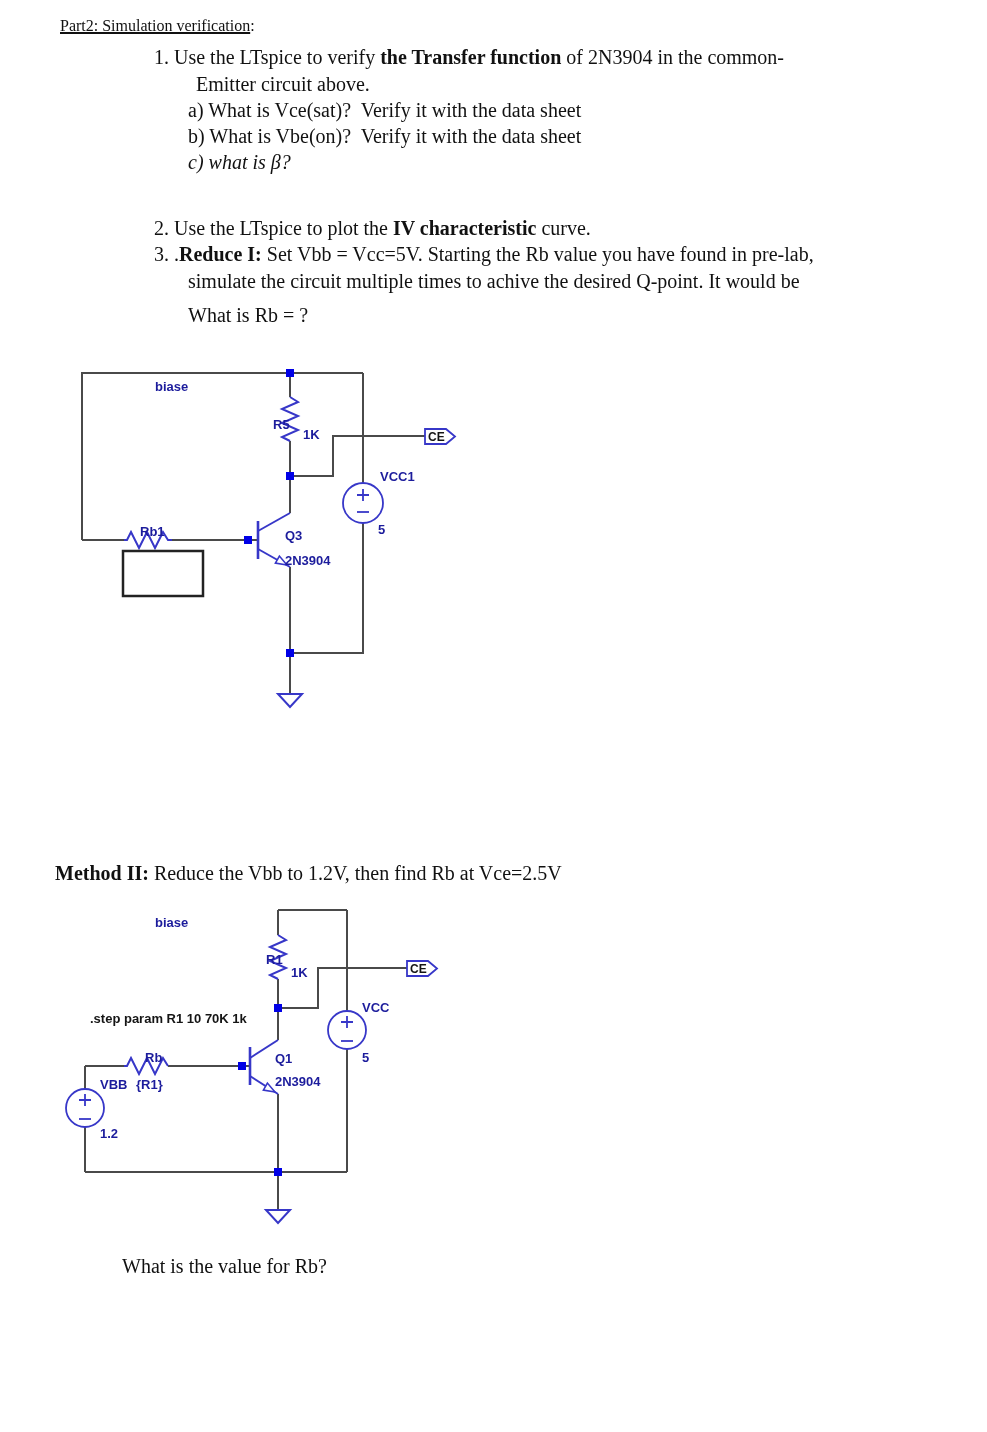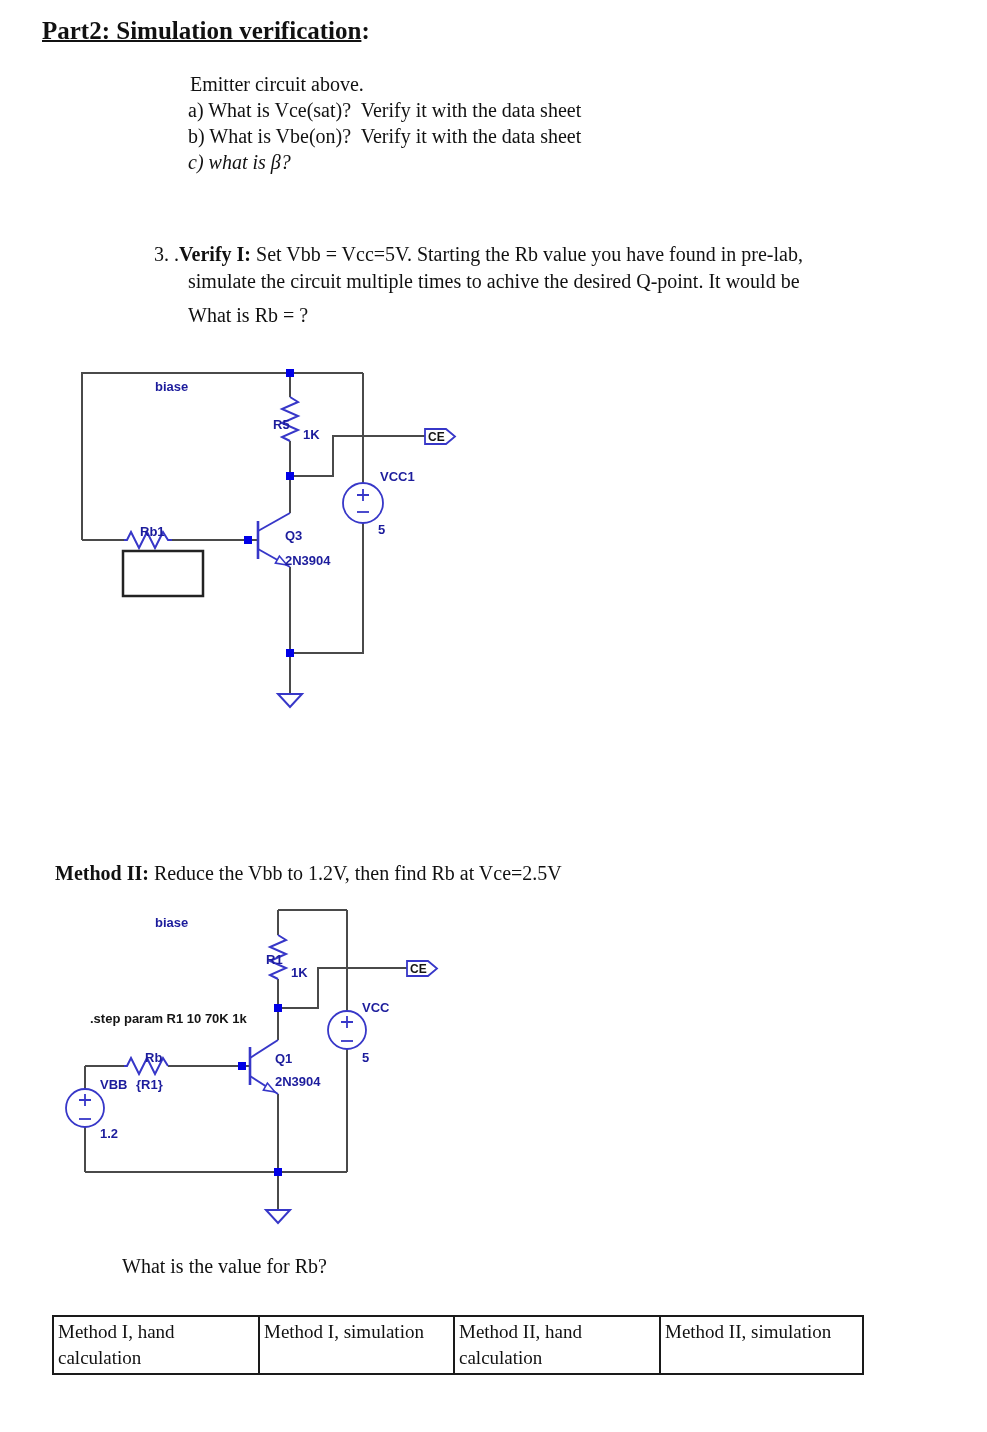--- a/index.html
+++ b/index.html
@@ -2,21 +2,21 @@
 <html><head>
 <meta charset="utf-8">
 <style>
   html,body{margin:0;padding:0;background:#ffffff;}
   .page{
     position:relative;width:987px;height:1432px;background:#ffffff;overflow:hidden;
     font-family:"Liberation Serif", serif;color:#111;
   }
   .tline{position:absolute;white-space:pre;font-size:20px;line-height:26px;}
   .b{font-weight:bold;}
-  .doc-title{position:absolute;left:42px;top:17px;font-size:25px;font-weight:bold;white-space:pre;}
+  .doc-title{position:absolute;left:60px;top:17px;font-size:16px;font-weight:normal;white-space:pre;}
   .doc-title .u{text-decoration:underline;text-decoration-thickness:2px;}
   .schematic{position:absolute;}
   svg text{font-family:"Liberation Sans", sans-serif;font-weight:bold;}
   .lbl{fill:#1c1c9c;font-size:13px;}
   .blk{fill:#151515;font-size:13px;}
   .flagtxt{fill:#151515;font-size:12px;}
   
   .rb-table{
     position:absolute;left:52px;top:1315px;width:810px;border-collapse:collapse;
     font-size:19px;line-height:26px;table-layout:fixed;
@@ -27,26 +27,28 @@
   .rb-table tr.hdr td{height:54px;}
   .rb-table tr.val td{height:30px;}
 </style>
 </head>
 <body>
 
 <div class="page">
 
   <div class="doc-title"><span class="u">Part2: Simulation verification</span><span>:</span></div>
 
-  <div class="tline" style="left:190px;top:71px;text-align:right;">Emitter circuit above.</div>
+  <div class="tline" style="left:154px;top:44px;"><span>1. Use the LTspice to verify </span><span class="b">the Transfer function</span><span> of 2N3904 in the common-</span></div>
+  <div class="tline" style="left:196px;top:71px;text-align:right;">Emitter circuit above.</div>
   <div class="tline" style="left:188px;top:97px;">a) What is Vce(sat)?  Verify it with the data sheet</div>
   <div class="tline" style="left:188px;top:123px;">b) What is Vbe(on)?  Verify it with the data sheet</div>
   <div class="tline" style="left:188px;top:149px;font-style:italic;">c) what is β?</div>
 
-  <div class="tline" style="left:154px;top:241px;"><span>3. .</span><span class="b">Verify I:</span><span> Set Vbb = Vcc=5V. Starting the Rb value you have found in pre-lab,</span></div>
+  <div class="tline" style="left:154px;top:215px;"><span>2. Use the LTspice to plot the </span><span class="b">IV characteristic</span><span> curve.</span></div>
+  <div class="tline" style="left:154px;top:241px;"><span>3. .</span><span class="b">Reduce I:</span><span> Set Vbb = Vcc=5V. Starting the Rb value you have found in pre-lab,</span></div>
   <div class="tline" style="left:188px;top:268px;">simulate the circuit multiple times to achive the desired Q-point. It would be</div>
   <div class="tline" style="left:188px;top:302px;">What is Rb = ?</div>
 
   <svg class="schematic" style="left:60px;top:360px;" width="410" height="360" viewBox="0 0 410 360">
 
     <g stroke="#4a4a4a" stroke-width="2" fill="none">
       <path d="M22,180 L22,13 L303,13"></path>
       <path d="M230,13 L230,37"></path>
       <path d="M230,81 L230,116"></path>
       <path d="M230,116 L273,116 L273,76 L365,76"></path>
@@ -167,22 +169,16 @@
   <div class="tline" style="left:87px;top:1253px;margin-left:35px;">What is the value for Rb?</div>
 
   <table class="rb-table">
     <colgroup>
       <col style="width:206px">
         <col style="width:195px">
         <col style="width:206px">
         <col style="width:203px">
     </colgroup>
     <tbody>
-        <tr class="hdr">
-      <td>Method I, hand calculation</td>
-      <td>Method I, simulation</td>
-      <td>Method II, hand calculation</td>
-      <td>Method II, simulation</td>
-    </tr>
   </tbody>
     </table>
 
 </div>
 
 </body></html>

